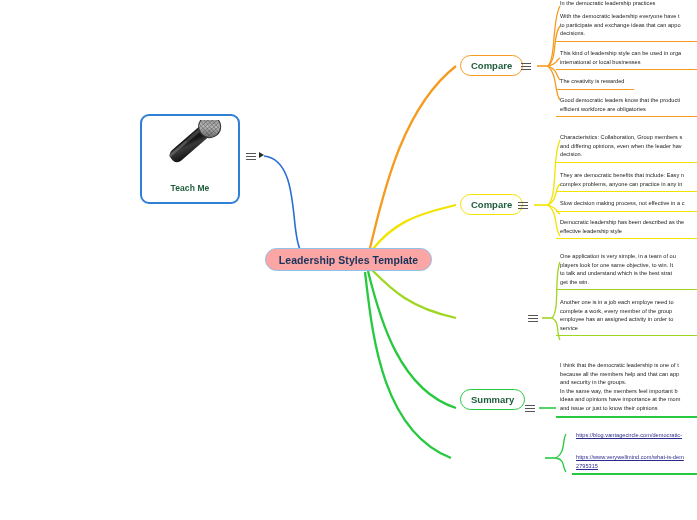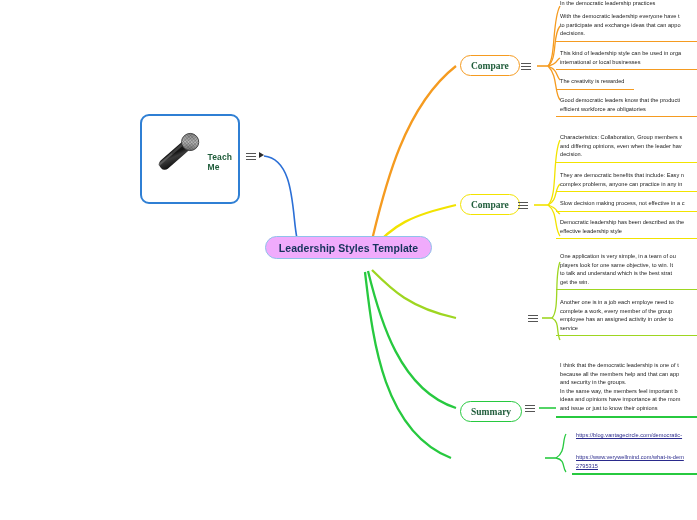--- a/index.html
+++ b/index.html
@@ -37,21 +37,21 @@
     position: absolute;
     left: 140px;
     top: 114px;
     width: 100px;
     height: 90px;
     border: 2px solid #2f7fd4;
     border-radius: 9px;
     background: #ffffff;
     box-sizing: border-box;
     display: flex;
-    flex-direction: row;
+    flex-direction: column;
     align-items: center;
     justify-content: flex-start;
     padding-top: 4px;
   }
   .mic-wrap {
     width: 84px;
     height: 62px;
     display: block;
   }
   .image-node-label {
@@ -59,27 +59,27 @@
     font-weight: bold;
     color: #1f5c3a;
     letter-spacing: .1px;
     margin-top: 1px;
   }
 
   
   .central-node {
     position: absolute;
     left: 265px;
-    top: 236px;
+    top: 248px;
     width: 167px;
     height: 23px;
     box-sizing: border-box;
     border: 1.3px solid #8fc2ea;
     border-radius: 12px;
-    background: #f0abfc;
+    background: #fca5a5;
     display: flex;
     align-items: center;
     justify-content: center;
   }
   .central-node span {
     font-size: 10.5px;
     font-weight: bold;
     color: #16335c;
     letter-spacing: .05px;
   }
@@ -90,21 +90,20 @@
     box-sizing: border-box;
     height: 21px;
     border-radius: 11px;
     background: #ffffff;
     border-width: 1.4px;
     border-style: solid;
     display: flex;
     align-items: center;
     justify-content: flex-start;
     padding: 4px 10px;
-    font-family: Liberation Serif, serif;
   }
   .branch-node span {
     font-size: 9.5px;
     font-weight: bold;
     color: #1f5c3a;
     white-space: nowrap;
   }
 
   
   .toggle {
@@ -335,21 +334,21 @@
     <span class="ln">to talk and understand which is the best strat</span>
     <span class="ln">get the win.</span>
   </div>
   <div class="leaf underlined" style="top:295px; border-bottom-color:#9ed621;">
     <span class="ln">Another one is in a job each employe need to</span>
     <span class="ln">complete a work, every member of the group</span>
     <span class="ln">employee has an assigned activity in order to</span>
     <span class="ln">service</span>
   </div>
 
-  <div class="branch-node" style="left:460px; top:401px; border-color:#27c93f;">
+  <div class="branch-node" style="left:460px; top:389px; border-color:#27c93f;">
     <span>Summary</span>
   </div>
   <div class="toggle" style="left:525px; top:403px;">
       <i></i>
       <i></i>
       <i></i>
     </div>
 
   <div class="leaf underlined" style="top:358px; border-bottom-color:#27c93f; border-bottom-width:2px;">
     <span class="ln">I think that the democratic leadership is one of t</span>

